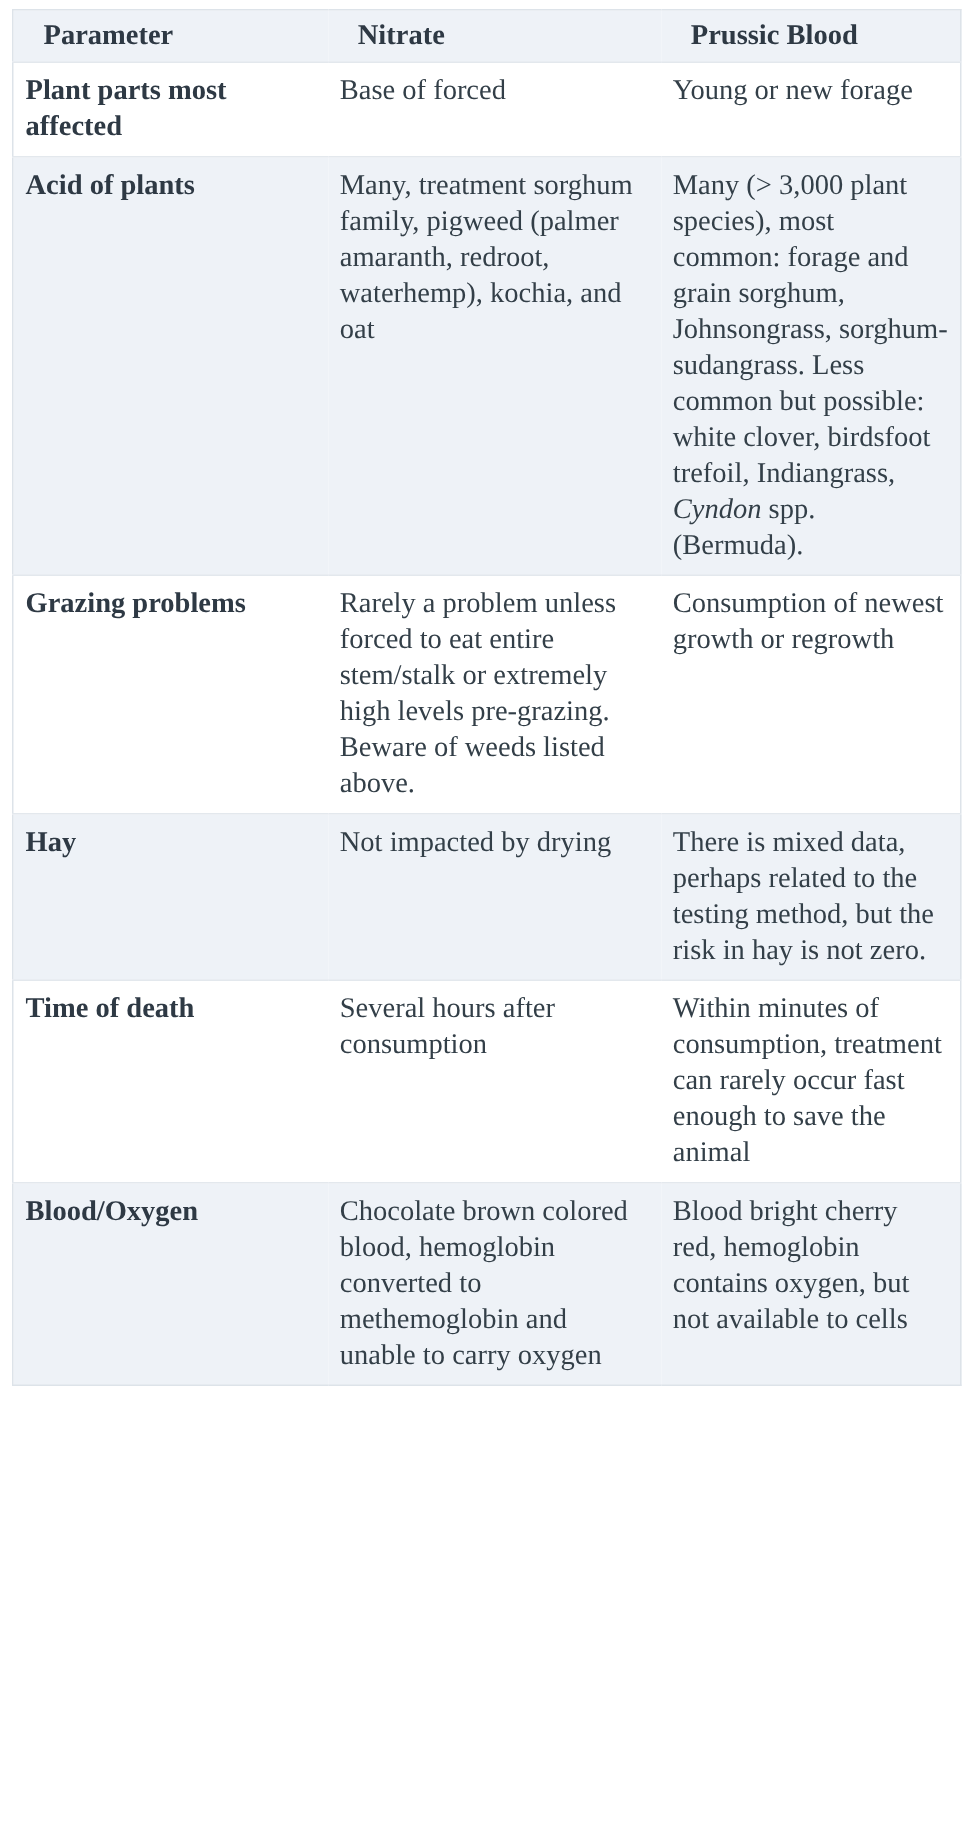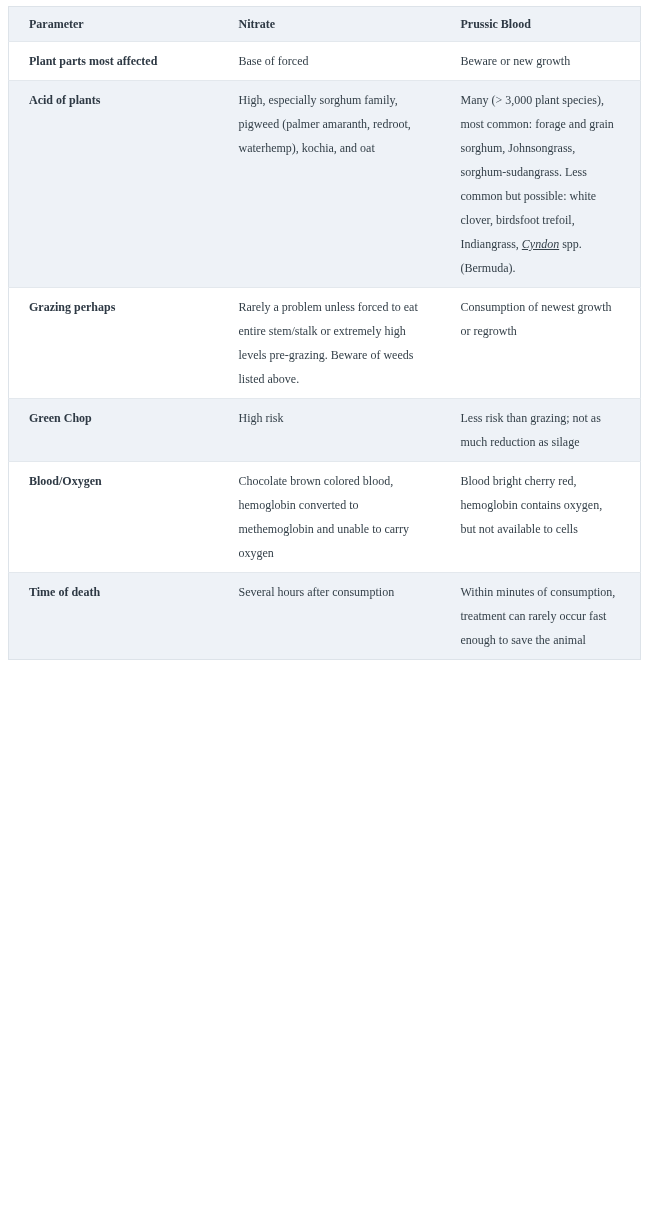--- a/index.html
+++ b/index.html
@@ -19,51 +19,51 @@
     position: absolute;
     left: 8px;
     top: 6px;
     width: 632px;
   }
   table.compare {
     width: 100%;
     border-collapse: collapse;
     table-layout: fixed;
     color: #333f48;
-    font-size: 12px;
+    font-size: 19px;
     line-height: 24px;
     border: 1px solid #dde3e9;
   }
   col.c1 { width: 210px; }
   col.c2 { width: 222px; }
   col.c3 { width: 200px; }
   th, td {
     text-align: left;
     vertical-align: top;
-    padding: 7px 20px;
+    padding: 7px 8px;
     border-top: 1px solid #e3e8ed;
     font-weight: normal;
     overflow-wrap: break-word;
   }
   thead th {
     background: #eef2f7;
     font-weight: bold;
     padding: 5px 20px;
     border-top: none;
     color: #2e3944;
   }
   tbody th {
     font-weight: bold;
     color: #2e3944;
   }
   tbody tr:nth-child(even) th,
   tbody tr:nth-child(even) td {
     background: #eef2f7;
   }
-  .em { font-style: italic; text-decoration: underline; }
+  .em { font-style: italic; }
 </style>
 </head>
 <body>
 
 <div class="page">
   <div class="table-wrap">
     <table class="compare">
       <colgroup>
         <col class="c1">
           <col class="c2">
@@ -73,43 +73,43 @@
         <tr>
           <th>Parameter</th>
           <th>Nitrate</th>
           <th>Prussic Blood</th>
         </tr>
       </thead>
       <tbody>
         <tr>
           <th>Plant parts most affected</th>
           <td>Base of forced</td>
-          <td>Beware or new growth</td>
+          <td>Young or new forage</td>
         </tr>
         <tr>
           <th>Acid of plants</th>
-          <td>High, especially sorghum family, pigweed (palmer amaranth, redroot, waterhemp), kochia, and oat</td>
+          <td>Many, treatment sorghum family, pigweed (palmer amaranth, redroot, waterhemp), kochia, and oat</td>
           <td><span>Many (&gt; 3,000 plant species), most common: forage and grain sorghum, Johnsongrass, sorghum-sudangrass. Less common but possible: white clover, birdsfoot trefoil, Indiangrass, </span><span class="em">Cyndon</span><span> spp. (Bermuda).</span></td>
         </tr>
         <tr>
-          <th>Grazing perhaps</th>
+          <th>Grazing problems</th>
           <td>Rarely a problem unless forced to eat entire stem/stalk or extremely high levels pre-grazing. Beware of weeds listed above.</td>
           <td>Consumption of newest growth or regrowth</td>
         </tr>
         <tr>
-          <th>Green Chop</th>
-          <td>High risk</td>
-          <td>Less risk than grazing; not as much reduction as silage</td>
+          <th>Hay</th>
+          <td>Not impacted by drying</td>
+          <td>There is mixed data, perhaps related to the testing method, but the risk in hay is not zero.</td>
+        </tr>
+        <tr>
+          <th>Time of death</th>
+          <td>Several hours after consumption</td>
+          <td>Within minutes of consumption, treatment can rarely occur fast enough to save the animal</td>
         </tr>
         <tr>
           <th>Blood/Oxygen</th>
           <td>Chocolate brown colored blood, hemoglobin converted to methemoglobin and unable to carry oxygen</td>
           <td>Blood bright cherry red, hemoglobin contains oxygen, but not available to cells</td>
-        </tr>
-        <tr>
-          <th>Time of death</th>
-          <td>Several hours after consumption</td>
-          <td>Within minutes of consumption, treatment can rarely occur fast enough to save the animal</td>
         </tr>
       </tbody>
     </table>
   </div>
 </div>
 
 </body></html>

